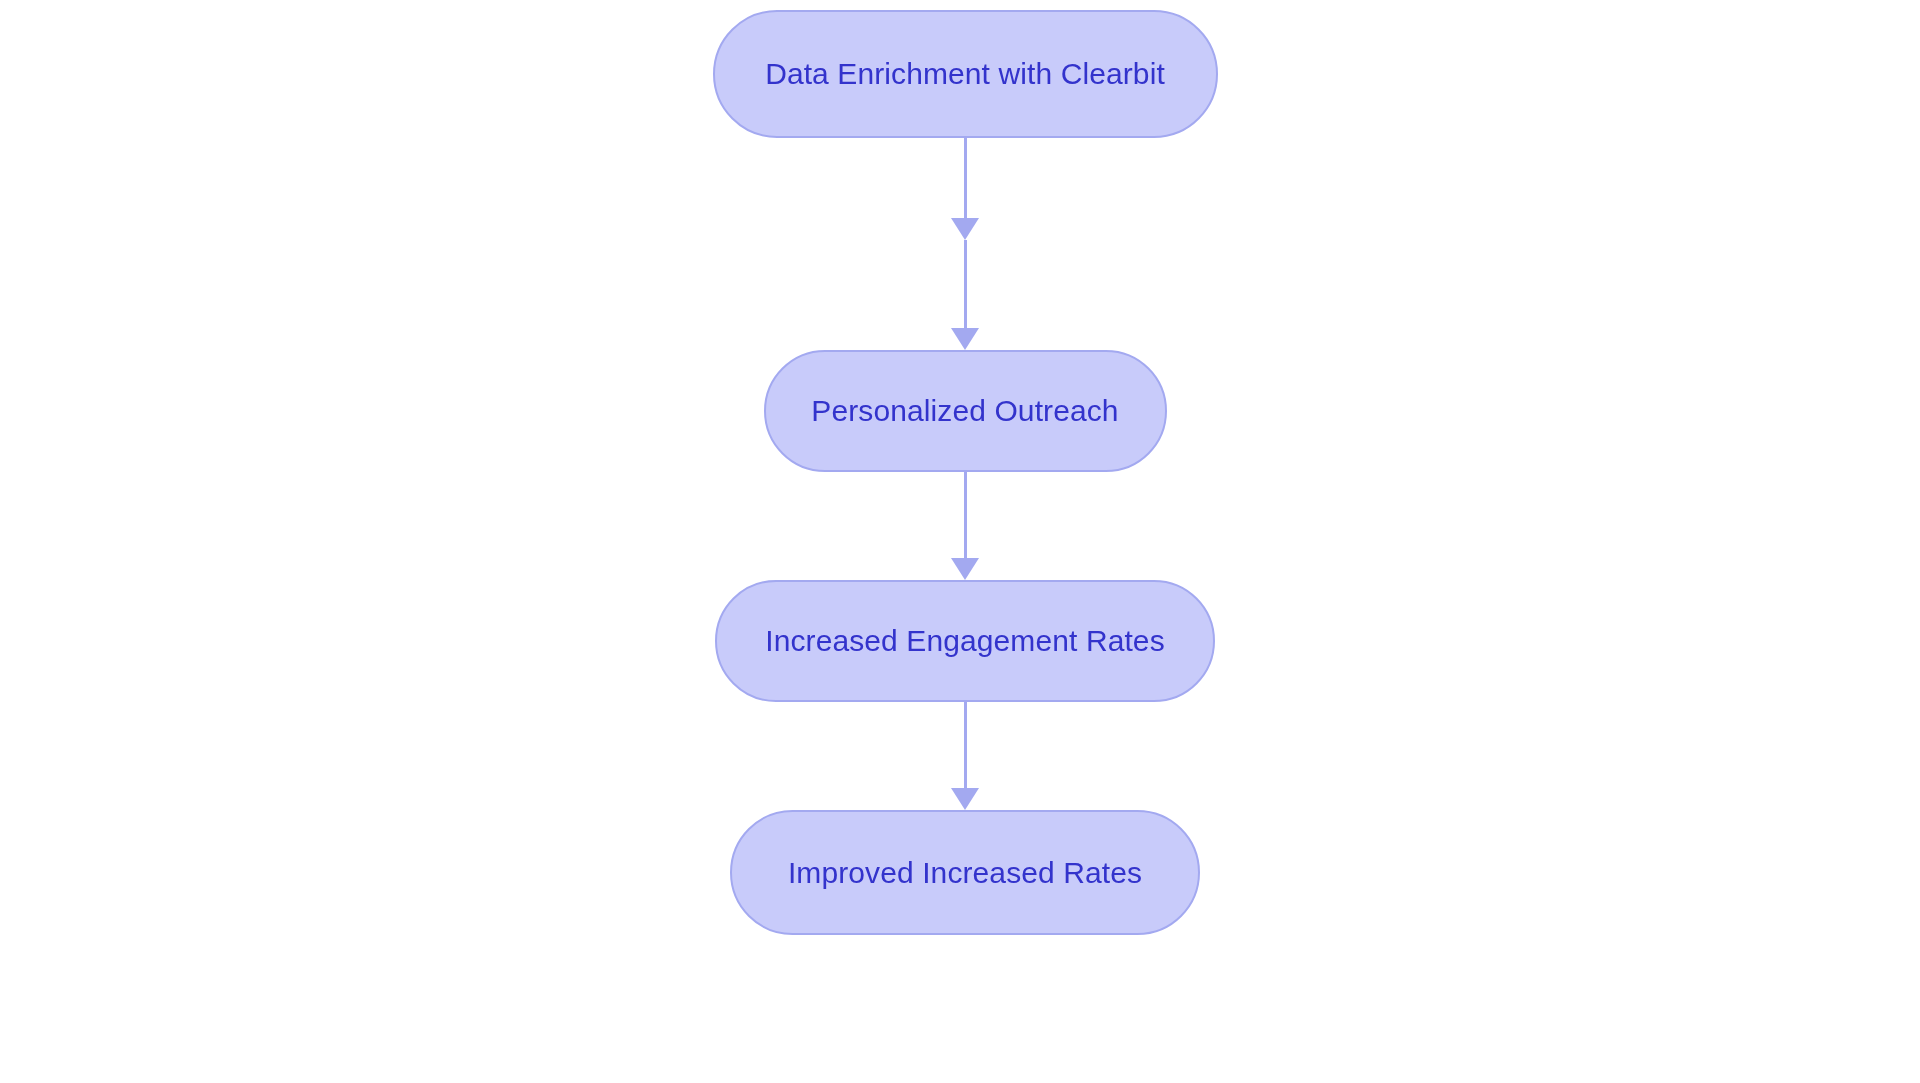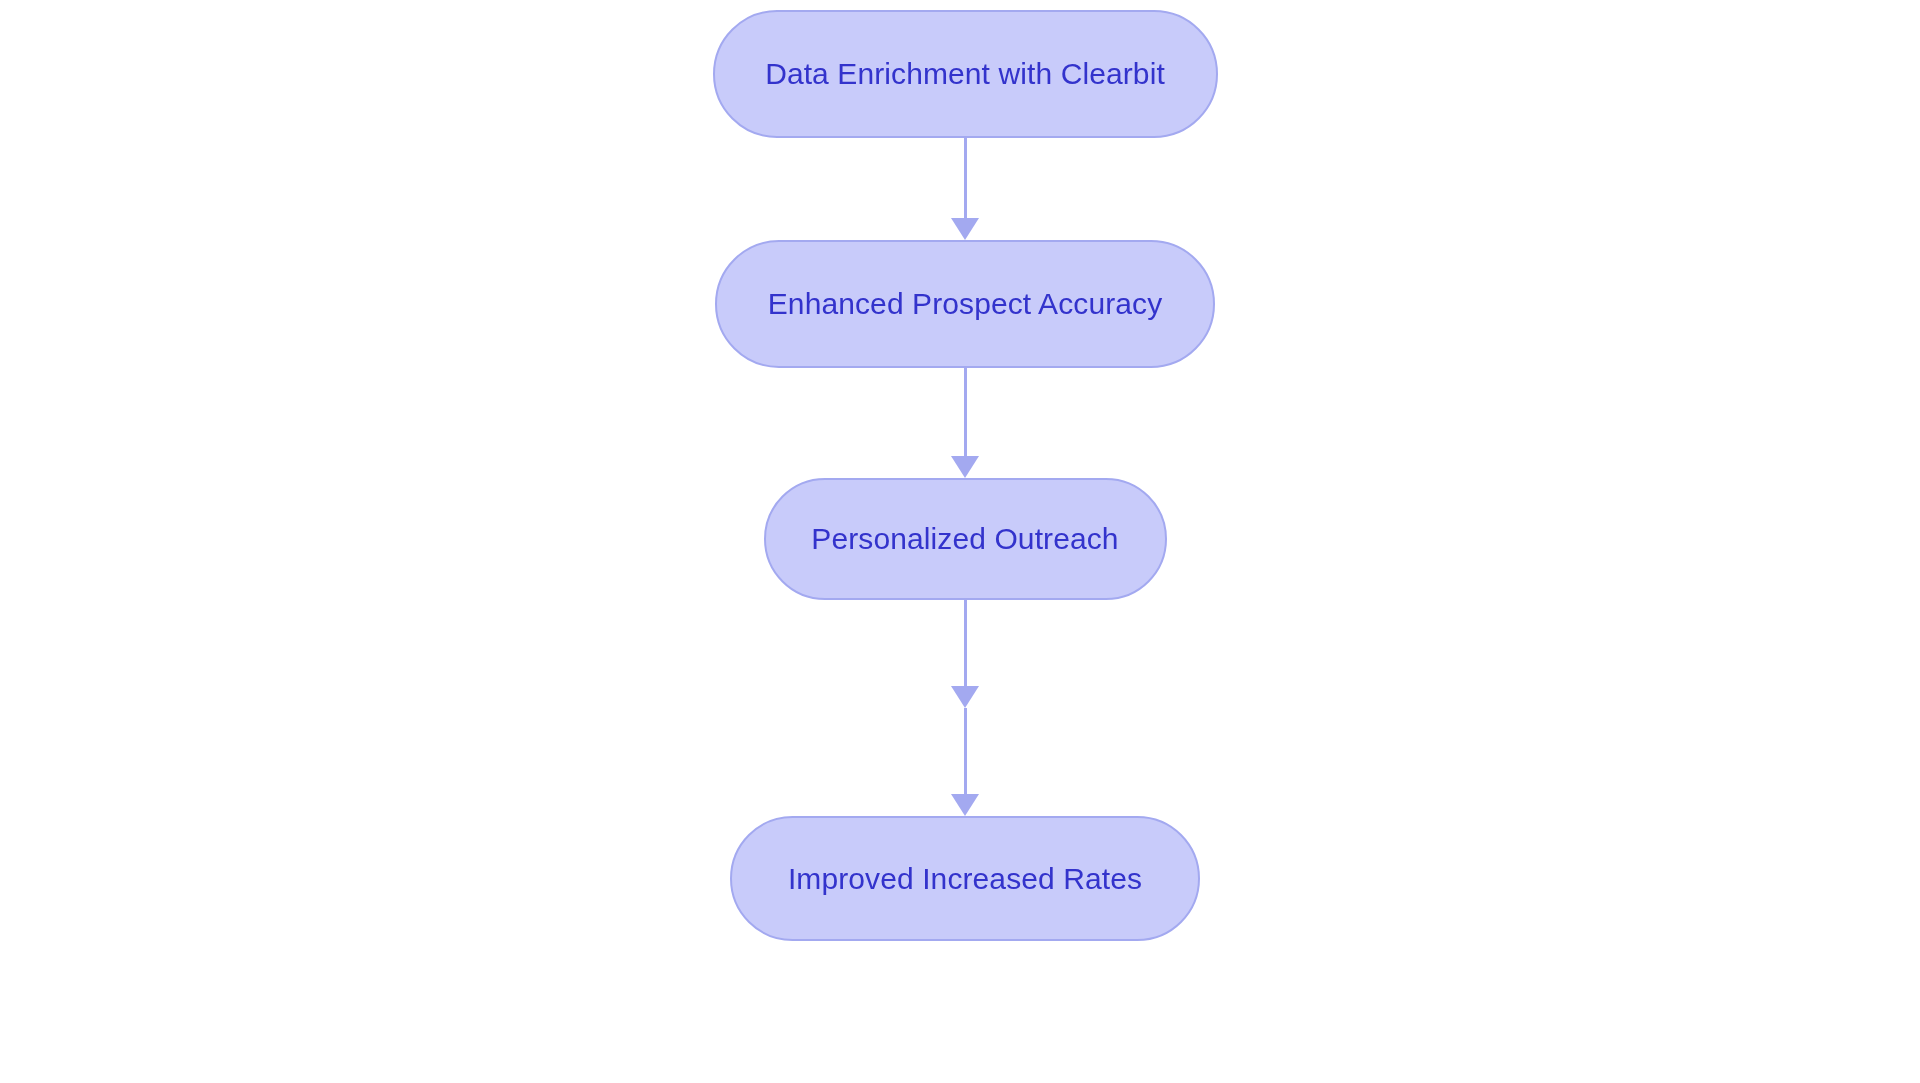--- a/index.html
+++ b/index.html
@@ -103,38 +103,38 @@
 
     <div class="node node-1">
       <span class="node-label">Data Enrichment with Clearbit</span>
     </div>
 
     <div class="connector conn-1">
       <span class="line"></span>
       <span class="arrowhead"></span>
     </div>
 
-    <div class="node node-2">
-      <span class="node-label">Enhanced Prospect Accuracy</span>
-    </div>
 
     <div class="connector conn-2">
       <span class="line"></span>
       <span class="arrowhead"></span>
     </div>
 
     <div class="node node-3">
       <span class="node-label">Personalized Outreach</span>
     </div>
 
     <div class="connector conn-3">
       <span class="line"></span>
       <span class="arrowhead"></span>
     </div>
 
+    <div class="node node-4">
+      <span class="node-label">Increased Engagement Rates</span>
+    </div>
 
     <div class="connector conn-4">
       <span class="line"></span>
       <span class="arrowhead"></span>
     </div>
 
     <div class="node node-5">
       <span class="node-label">Improved Increased Rates</span>
     </div>
 

